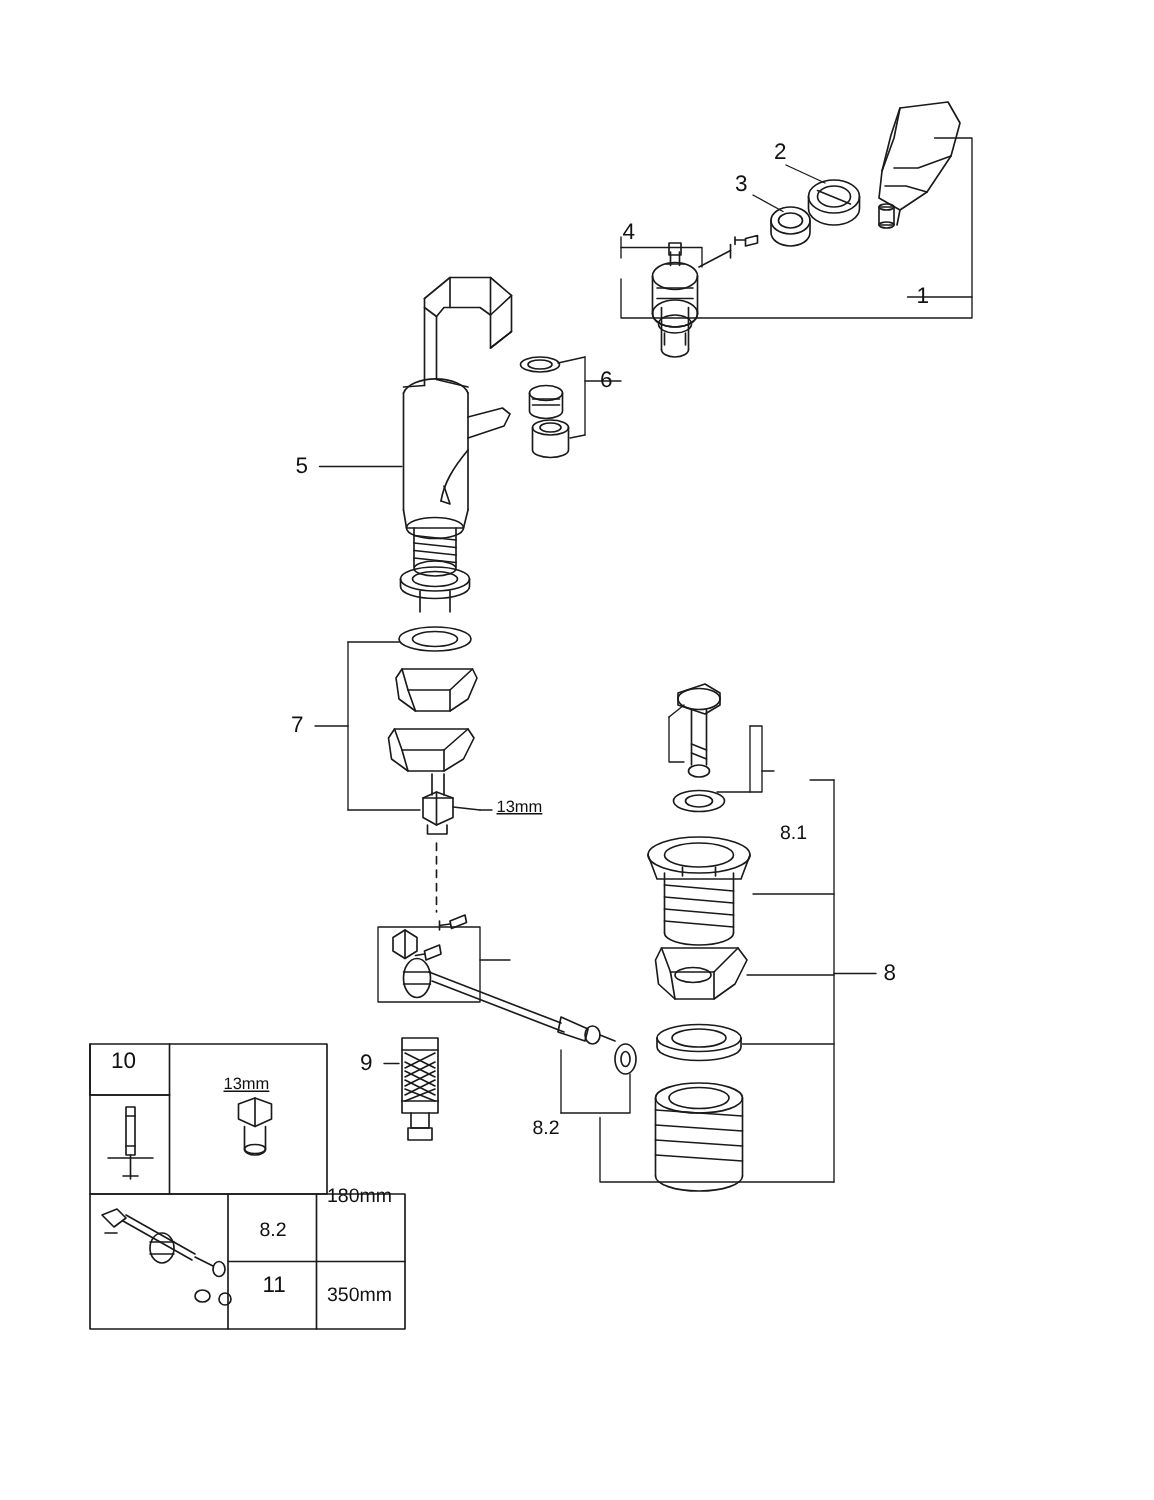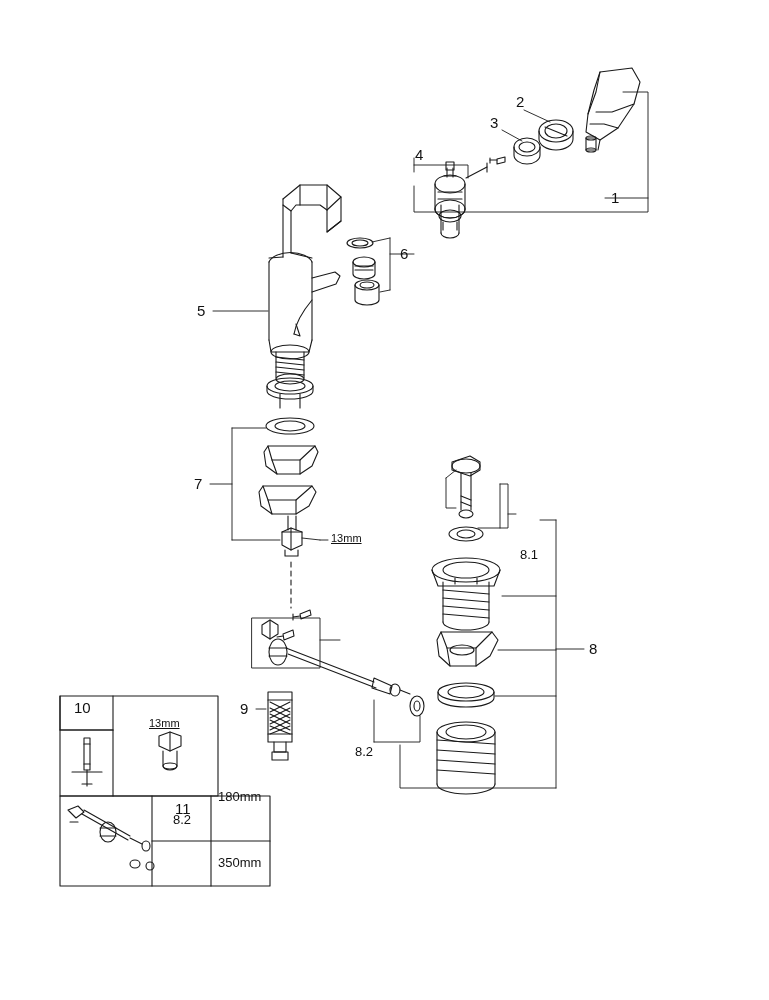--- a/index.html
+++ b/index.html
@@ -338,21 +338,21 @@
 <div class="callout-label num-lg" style="left:490px; top:115px;">3</div>
 <div class="callout-label num-lg" style="left:415px; top:147px;">4</div>
 <div class="callout-label num-lg" style="left:197px; top:303px;">5</div>
 <div class="callout-label num-lg" style="left:400px; top:246px;">6</div>
 <div class="callout-label num-lg" style="left:194px; top:476px;">7</div>
 <div class="callout-label num-lg" style="left:589px; top:641px;">8</div>
 <div class="callout-label num-md" style="left:520px; top:507px;margin-top:41px;">8.1</div>
 <div class="callout-label num-md" style="left:355px; top:745px;">8.2</div>
 <div class="callout-label num-lg" style="left:240px; top:701px;">9</div>
 <div class="callout-label num-lg" style="left:74px; top:700px;">10</div>
-<div class="callout-label num-lg" style="left:175px; top:801px;">11</div>
+<div class="callout-label num-lg" style="left:175px; top:849px;">11</div>
 
 <div class="callout-label dim-text" style="left:331px; top:533px;">13mm</div>
 <div class="callout-label dim-text" style="left:149px; top:718px;">13mm</div>
 
 <div class="callout-label num-md" style="left:173px; top:813px;">8.2</div>
 <div class="callout-label num-md" style="left:218px; top:790px;">180mm</div>
 <div class="callout-label num-md" style="left:218px; top:856px;text-align:center;">350mm</div>
 
 </div>
 

